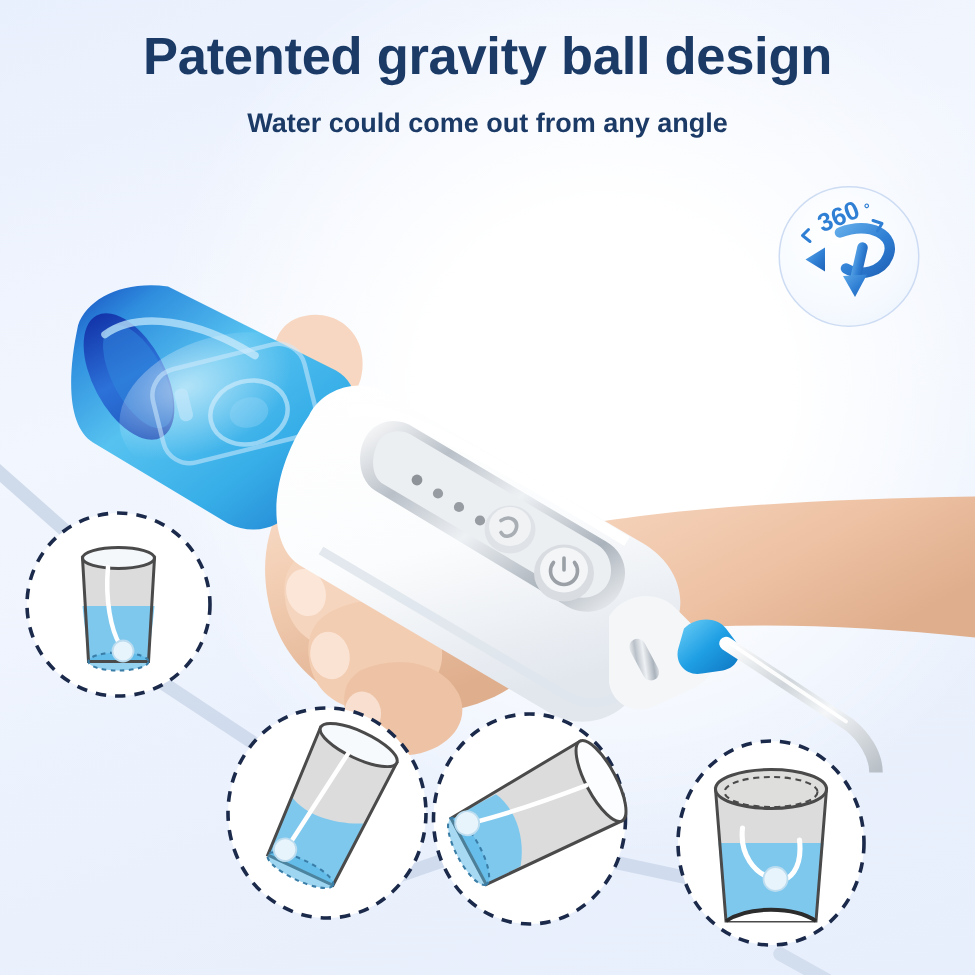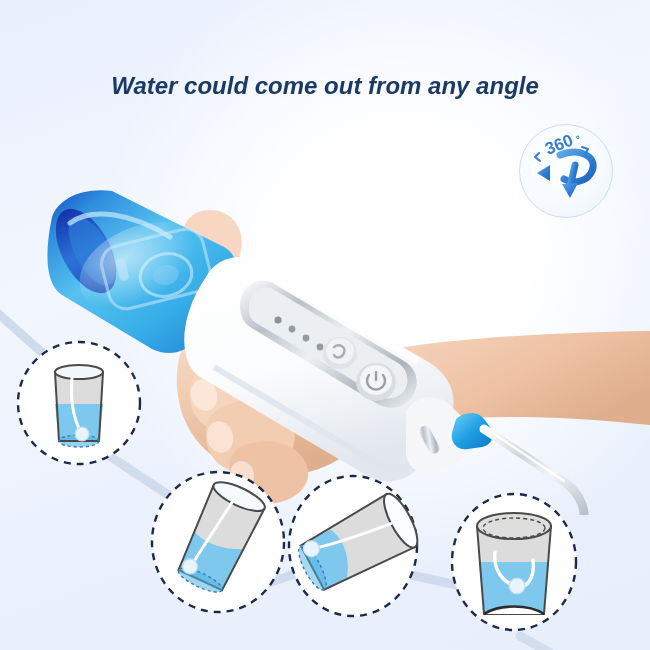--- a/index.html
+++ b/index.html
@@ -16,21 +16,21 @@
   }
 
   
   .headline{
     position:absolute;left:0;top:18px;width:650px;text-align:center;
     font-size:35px;font-weight:bold;letter-spacing:-0.2px;
     color:#1b3a66;white-space:nowrap;
   }
   .subhead{
     position:absolute;left:0;top:72px;width:650px;text-align:center;
-    font-size:24px;font-weight:bold;color:#1b3a66;white-space:nowrap;font-style:italic;
+    font-size:18px;font-weight:bold;color:#1b3a66;white-space:nowrap;
   }
 
   
   .badge{
     position:absolute;left:519px;top:124px;width:92px;height:92px;border-radius:50%;
     background:radial-gradient(circle at 40% 35%,#ffffff 0%,#f6faff 60%,#eaf2fd 100%);
     border:1.5px solid #cddcf3;
   }
   .badge svg{position:absolute;left:0;top:0;}
 
@@ -47,20 +47,21 @@
   .d3{left:283px;top:472px;width:140px;height:148px;}
   .d4{left:447px;top:490px;width:134px;height:150px;}
 
   .connectors{position:absolute;left:0;top:0;width:650px;height:650px;pointer-events:none;}
 </style>
 </head>
 <body>
 
 <div id="stage">
 
+  <div class="headline">Patented gravity ball design</div>
   <div class="subhead">Water could come out from any angle</div>
 
   <div class="badge">
     <svg width="92" height="92" viewBox="0 0 92 92">
       <defs>
         <linearGradient id="arrG" x1="0" y1="0" x2="1" y2="1">
           <stop offset="0%" stop-color="#5fa9e8"></stop>
           <stop offset="55%" stop-color="#2f7fd4"></stop>
           <stop offset="100%" stop-color="#1f63b8"></stop>
         </linearGradient>

